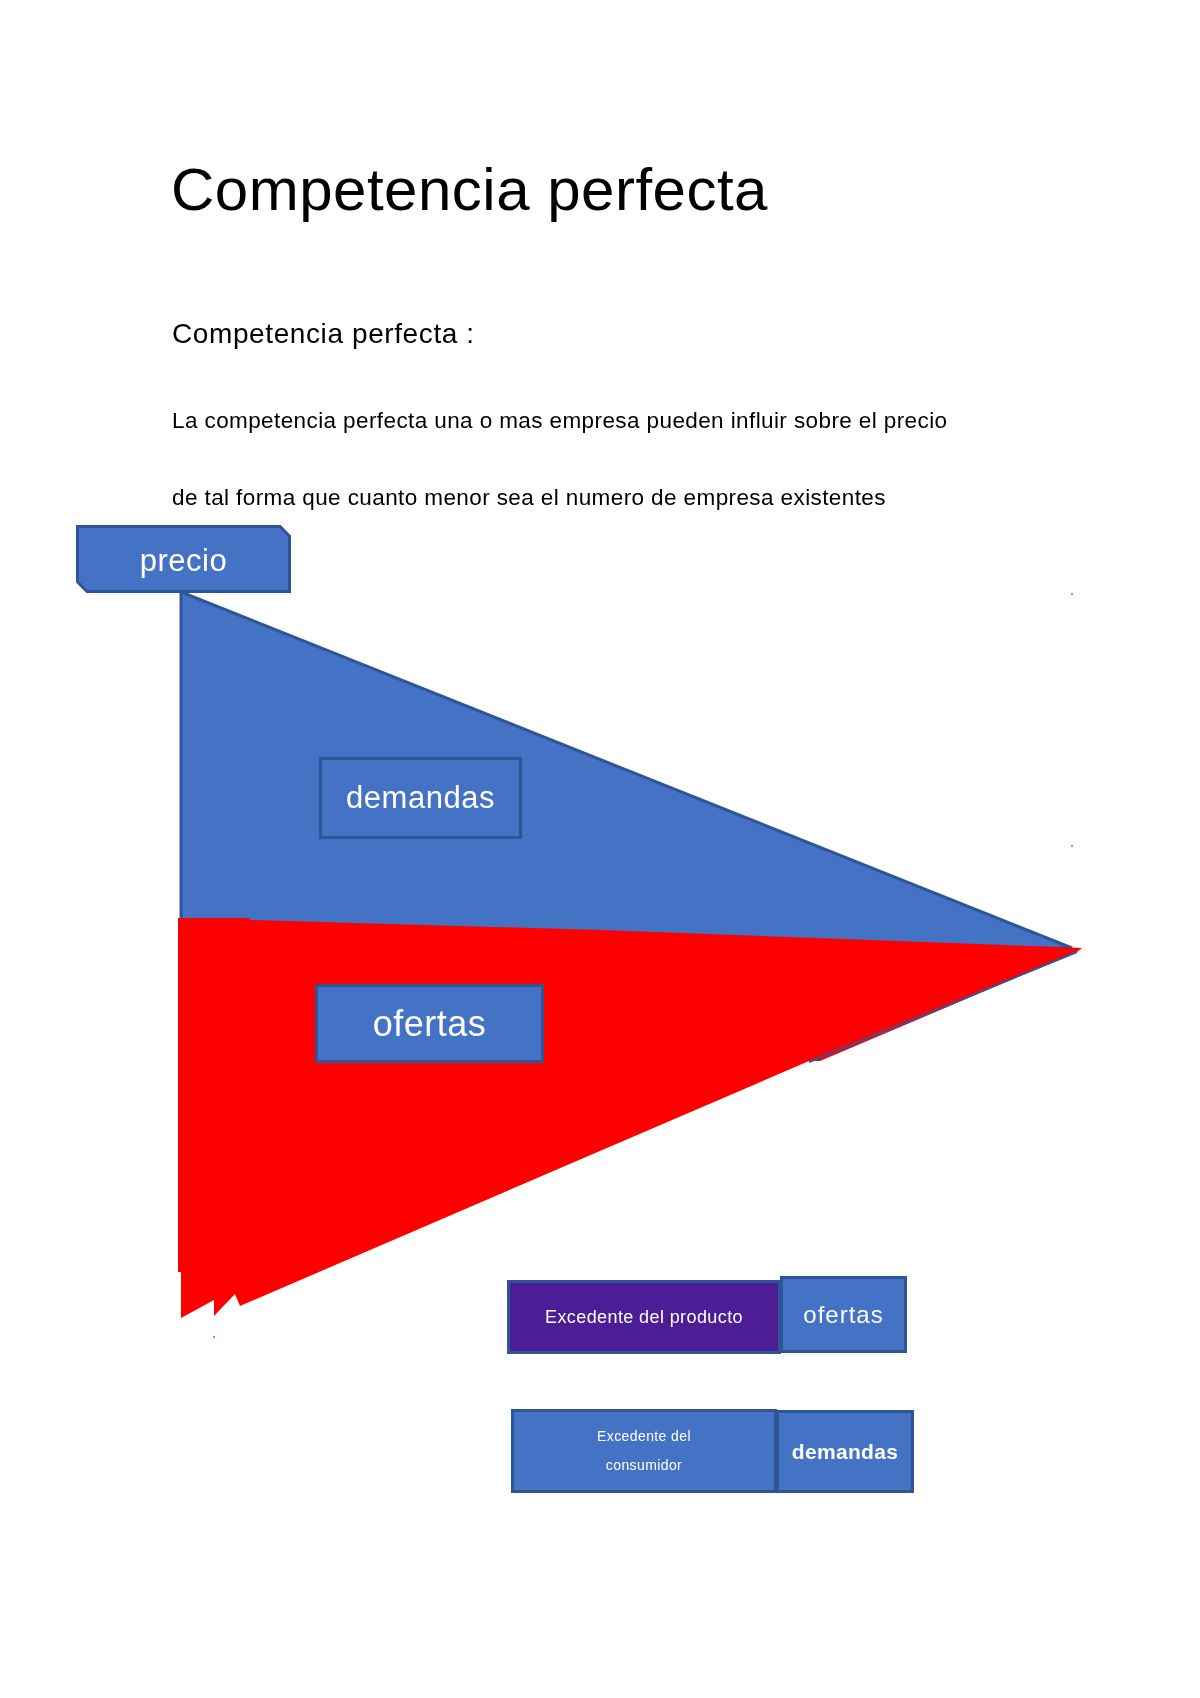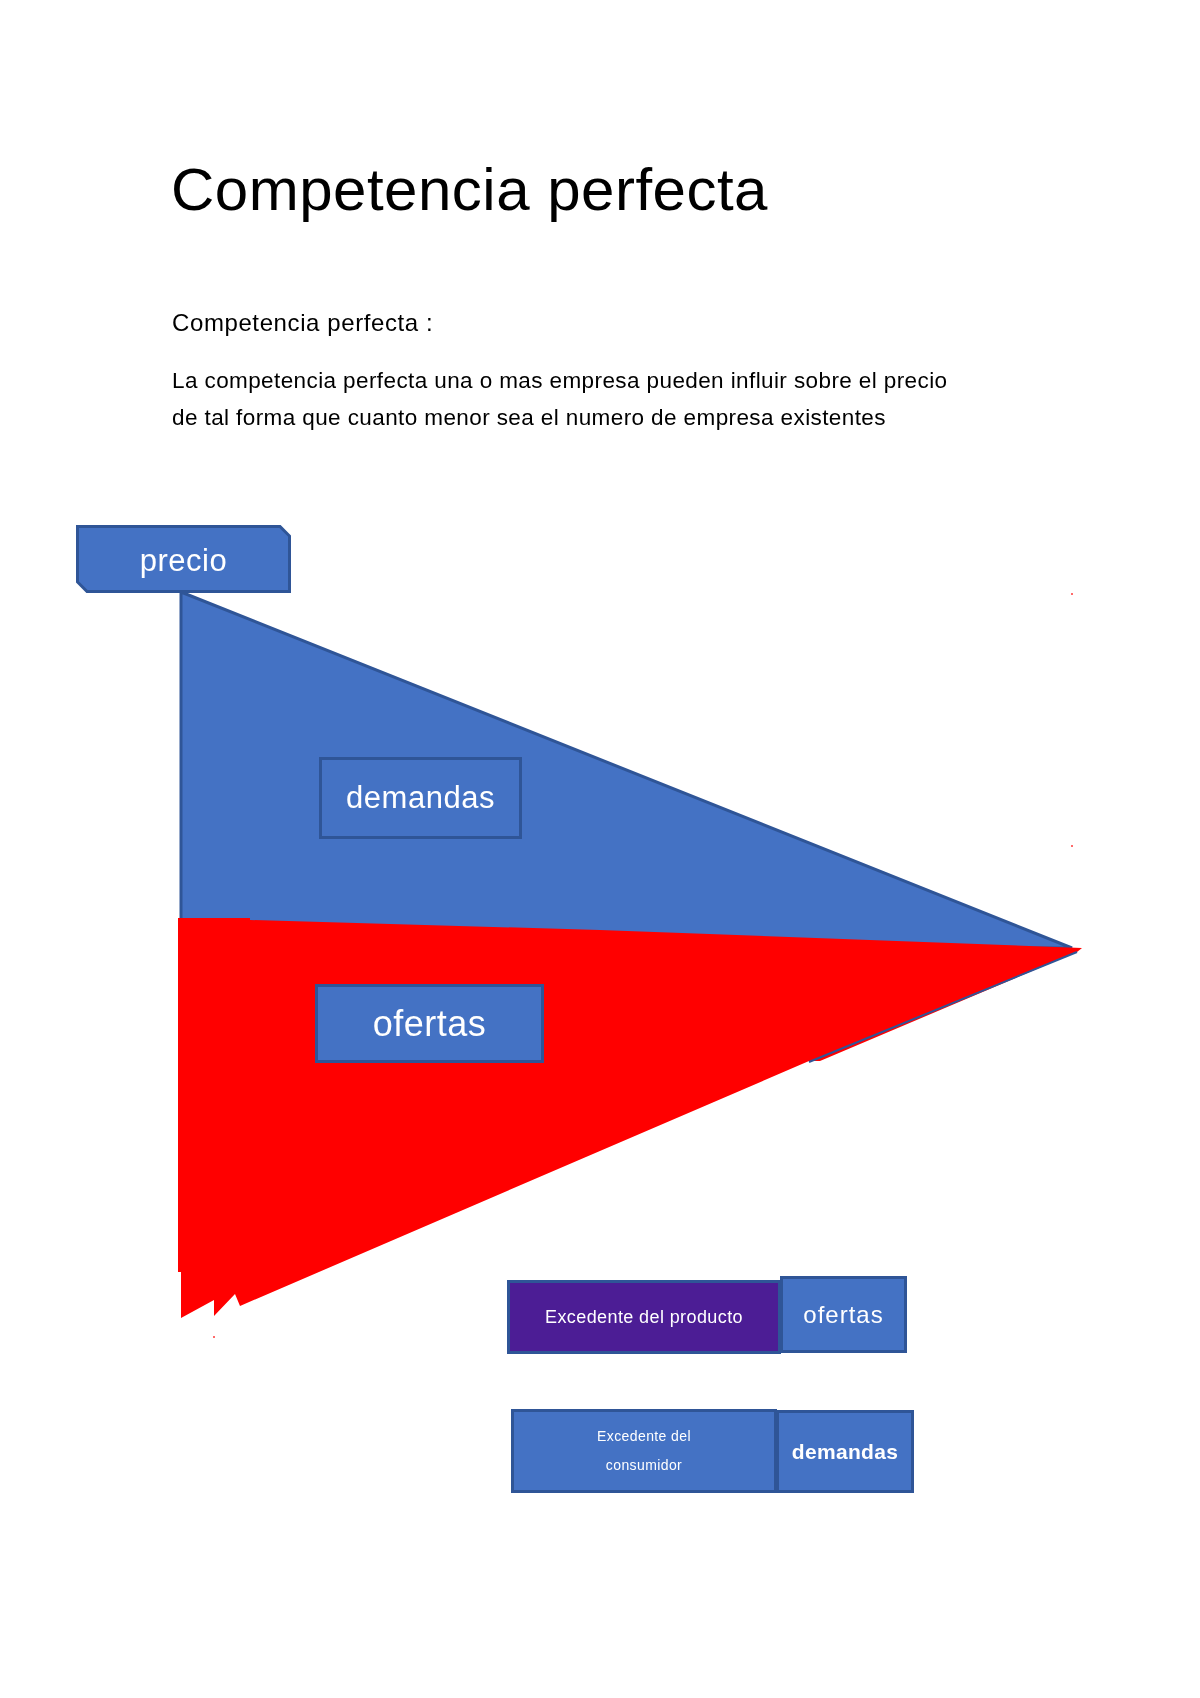--- a/index.html
+++ b/index.html
@@ -22,38 +22,39 @@
       font-size: 60px;
       line-height: 80px;
       letter-spacing: 0.5px;
       font-weight: normal;
       margin: 0;
       white-space: nowrap;
     }
     .section-heading {
       position: absolute;
       left: 172px;
-      top: 307px;
-      font-size: 24px;
+      top: 318px;
+      font-size: 28px;
       line-height: 32px;
       letter-spacing: 0.6px;
       white-space: nowrap;
     }
     .body-text {
       position: absolute;
       left: 172px;
       top: 362px;
       width: 900px;
       font-size: 22.5px;
       line-height: 37px;
       letter-spacing: 0.4px;
     }
     .body-line {
       display: block;
       white-space: nowrap;
+      margin-top: 40px;
     }
     .diagram {
       position: absolute;
       left: 0;
       top: 0;
       width: 1200px;
       height: 1698px;
       pointer-events: none;
     }
     .shape-box {

